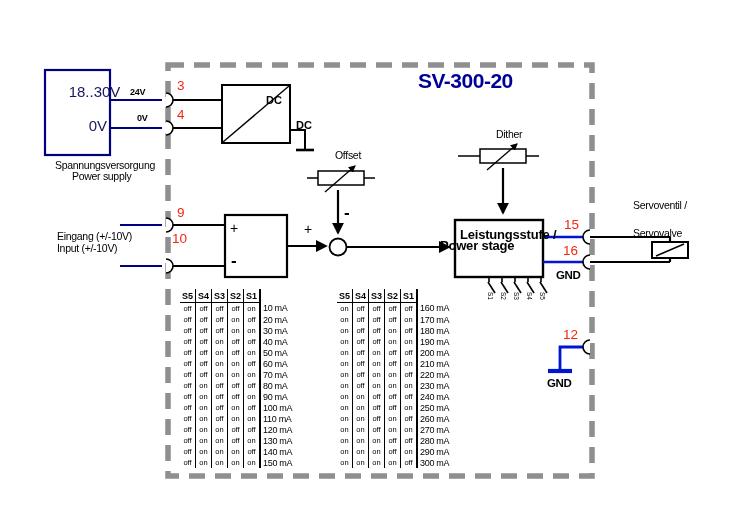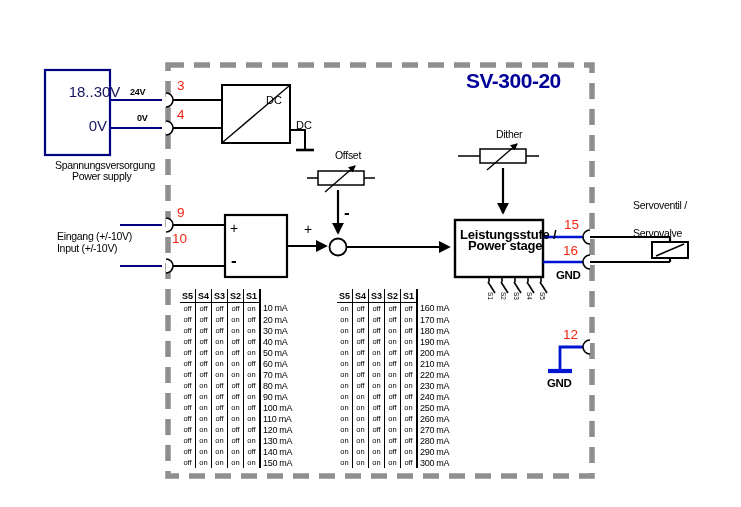--- a/index.html
+++ b/index.html
@@ -8,21 +8,21 @@
   #wires{position:absolute;left:0;top:0;}
   .lbl{position:absolute;white-space:nowrap;line-height:1.08;}
   .title{font-size:21px;font-weight:700;color:#000099;letter-spacing:-0.5px;}
   .navytxt{color:#16165e;}
   .pin{color:#f42613;font-size:13.5px;}
   .small{font-size:10.5px;letter-spacing:-0.3px;}
   .tiny{font-size:9px;font-weight:700;letter-spacing:-0.2px;}
   .gnd{font-size:11.5px;font-weight:700;letter-spacing:-0.4px;}
   .sign{font-size:14px;}
   .bigsign{font-size:17px;font-weight:700;line-height:0.6;}
-  .dc{font-size:11px;font-weight:400;padding-left:36px;}
+  .dc{font-size:11px;font-weight:700;padding-left:36px;}
   .stage{font-size:13px;letter-spacing:-0.2px;line-height:1.25;font-weight:bold;}
   .ctable{position:absolute;border-collapse:collapse;}
   .ctable th{font-size:9px;font-weight:600;width:15px;height:13px;padding:0;text-align:center;
              border-right:1px solid #000;border-bottom:1.5px solid #000;}
   .ctable th.valhead{width:35px;border-bottom:none;border-right:none;}
   .ctable td{font-size:7.5px;height:11px;padding:0;text-align:center;border-right:1px solid #000;}
   .ctable td:nth-child(5),.ctable th:nth-child(5){border-right:2.2px solid #000;}
   .ctable td.val{font-size:9px;text-align:left;padding-left:2px;border-right:none;white-space:nowrap;letter-spacing:-0.3px;}
 </style>
 </head>
@@ -138,21 +138,21 @@
       <path d="M166,93 a7,7 0 0 1 0,14"></path>
       <path d="M166,121 a7,7 0 0 1 0,14"></path>
       <path d="M166,218 a7,7 0 0 1 0,14"></path>
       <path d="M166,259 a7,7 0 0 1 0,14"></path>
       <path d="M590,230 a7,7 0 0 0 0,14"></path>
       <path d="M590,255 a7,7 0 0 0 0,14"></path>
       <path d="M590,340 a7,7 0 0 0 0,14"></path>
     </g>
   </svg>
 
-  <div class="lbl title" style="left:418px;top:70px;margin-left:48px;">SV-300-20</div>
+  <div class="lbl title" style="left:418px;top:70px;">SV-300-20</div>
 
   <div class="lbl navytxt" style="left:66px;top:84px;width:57px;text-align:center;font-size:15px;">18..30V</div>
   <div class="lbl navytxt" style="left:50px;top:118px;width:57px;text-align:right;font-size:15px;">0V</div>
   <div class="lbl small" style="left:55px;top:160px;">Spannungsversorgung</div>
   <div class="lbl small" style="left:55px;top:171px;padding-left:17px;">Power supply</div>
   <div class="lbl tiny" style="left:130px;top:88px;">24V</div>
   <div class="lbl tiny" style="left:137px;top:114px;">0V</div>
 
   <div class="lbl pin" style="left:177px;top:79px;">3</div>
   <div class="lbl pin" style="left:177px;top:108px;">4</div>
@@ -168,21 +168,21 @@
   <div class="lbl sign" style="left:230px;top:221px;">+</div>
   <div class="lbl bigsign" style="left:231px;top:256px;">-</div>
 
   <div class="lbl small" style="left:335px;top:150px;">Offset</div>
   <div class="lbl bigsign" style="left:344px;top:208px;">-</div>
   <div class="lbl sign" style="left:304px;top:222px;">+</div>
 
   <div class="lbl small" style="left:496px;top:129px;">Dither</div>
 
   <div class="lbl stage" style="left:460px;top:227px;">Leistungsstufe /</div>
-  <div class="lbl stage" style="left:468px;top:238px;">Power stage</div>
+  <div class="lbl stage" style="left:440px;top:238px;">Power stage</div>
 
   <div class="lbl pin" style="left:564px;top:218px;">15</div>
   <div class="lbl pin" style="left:563px;top:244px;">16</div>
   <div class="lbl gnd" style="left:556px;top:269px;">GND</div>
 
   <div class="lbl small" style="left:633px;top:200px;">Servoventil /</div>
   <div class="lbl small" style="left:633px;top:212px;margin-top:16px;">Servovalve</div>
 
   <div class="lbl pin" style="left:563px;top:328px;">12</div>
   <div class="lbl gnd" style="left:547px;top:377px;">GND</div>

